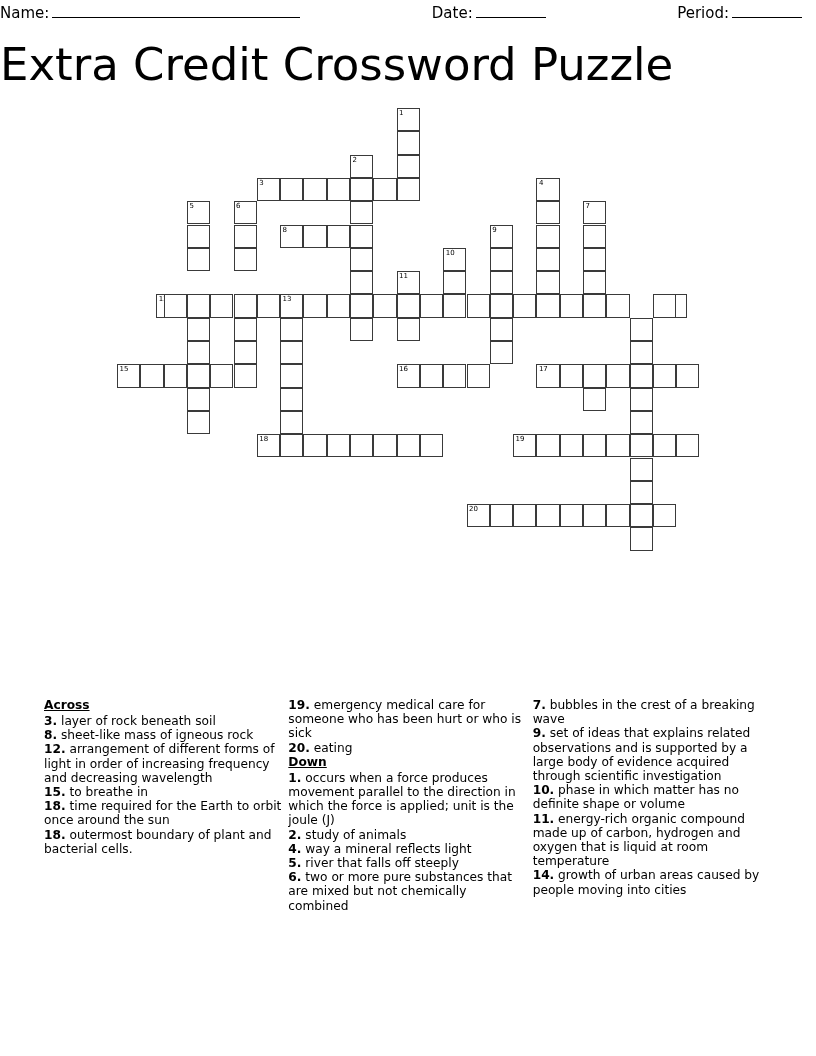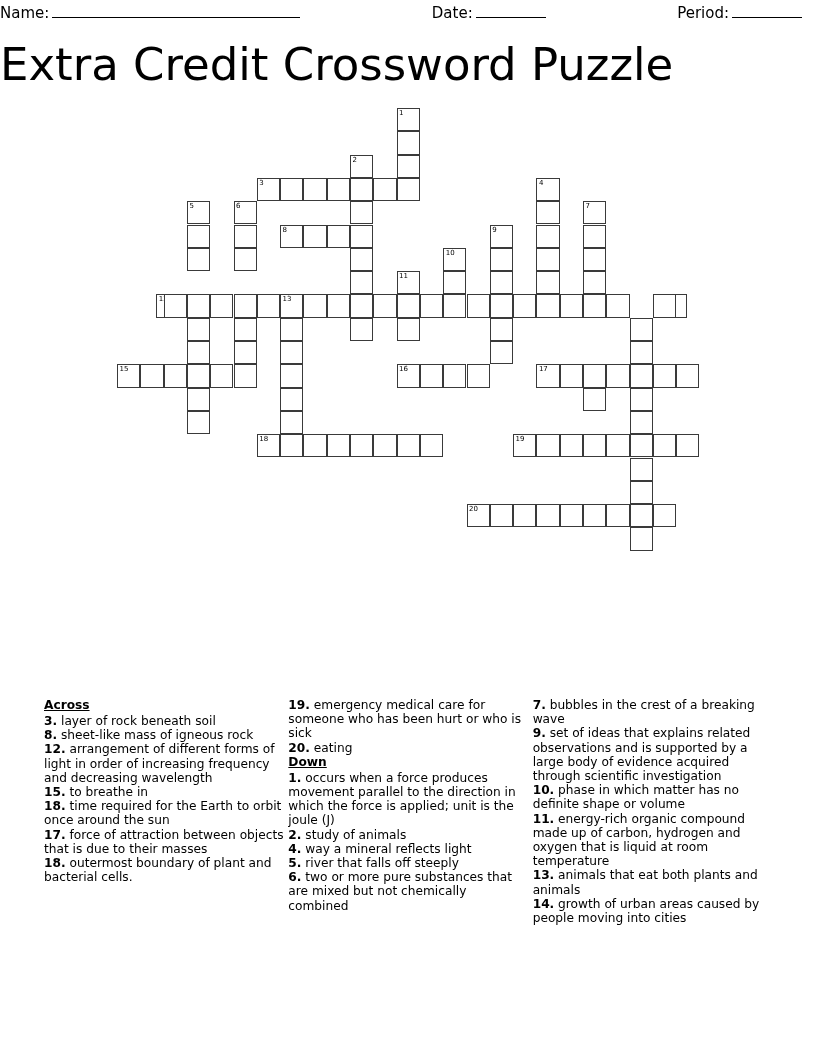--- a/index.html
+++ b/index.html
@@ -310,34 +310,32 @@
   </div>
 
 <div id="clues">
   <div class="clue-col c1" id="clue-col-1">
       <div class="section-head">Across</div>
       <div class="clue"><b>3.</b><span> layer of rock beneath soil</span></div>
       <div class="clue"><b>8.</b><span> sheet-like mass of igneous rock</span></div>
       <div class="clue"><b>12.</b><span> arrangement of different forms of light in order of increasing frequency and decreasing wavelength</span></div>
       <div class="clue"><b>15.</b><span> to breathe in</span></div>
       <div class="clue"><b>18.</b><span> time required for the Earth to orbit once around the sun</span></div>
-      <div class="clue"><b>17.</b><span> force of attraction between objects that is due to their masses</span></div>
       <div class="clue"><b>18.</b><span> outermost boundary of plant and bacterial cells.</span></div>
     </div>
   <div class="clue-col c2" id="clue-col-2">
       <div class="clue"><b>19.</b><span> emergency medical care for someone who has been hurt or who is sick</span></div>
       <div class="clue"><b>20.</b><span> eating</span></div>
       <div class="section-head">Down</div>
       <div class="clue"><b>1.</b><span> occurs when a force produces movement parallel to the direction in which the force is applied; unit is the joule (J)</span></div>
       <div class="clue"><b>2.</b><span> study of animals</span></div>
       <div class="clue"><b>4.</b><span> way a mineral reflects light</span></div>
       <div class="clue"><b>5.</b><span> river that falls off steeply</span></div>
       <div class="clue"><b>6.</b><span> two or more pure substances that are mixed but not chemically combined</span></div>
     </div>
   <div class="clue-col c3" id="clue-col-3">
       <div class="clue"><b>7.</b><span> bubbles in the crest of a breaking wave</span></div>
       <div class="clue"><b>9.</b><span> set of ideas that explains related observations and is supported by a large body of evidence acquired through scientific investigation</span></div>
       <div class="clue"><b>10.</b><span> phase in which matter has no definite shape or volume</span></div>
       <div class="clue"><b>11.</b><span> energy-rich organic compound made up of carbon, hydrogen and oxygen that is liquid at room temperature</span></div>
-      <div class="clue"><b>13.</b><span> animals that eat both plants and animals</span></div>
       <div class="clue"><b>14.</b><span> growth of urban areas caused by people moving into cities</span></div>
     </div>
 </div>
 
 </body></html>

